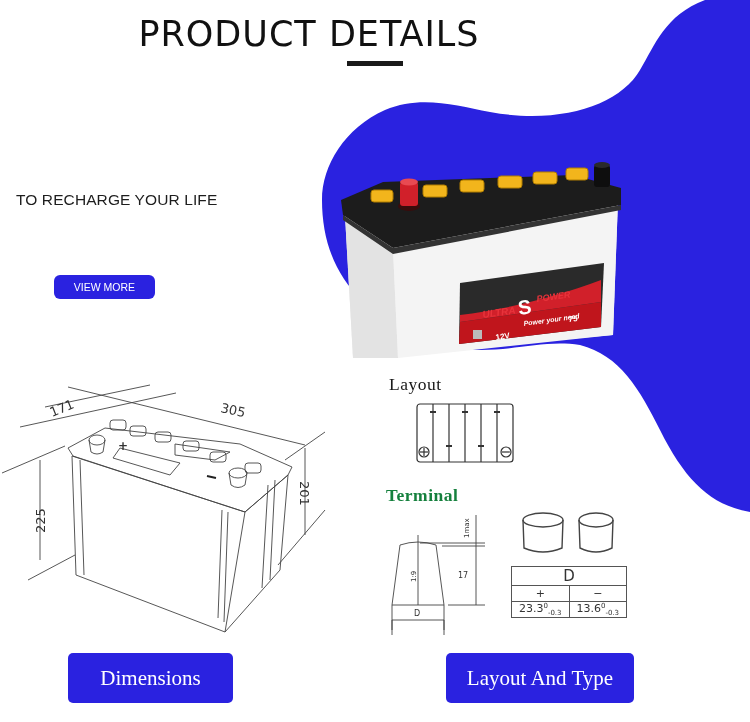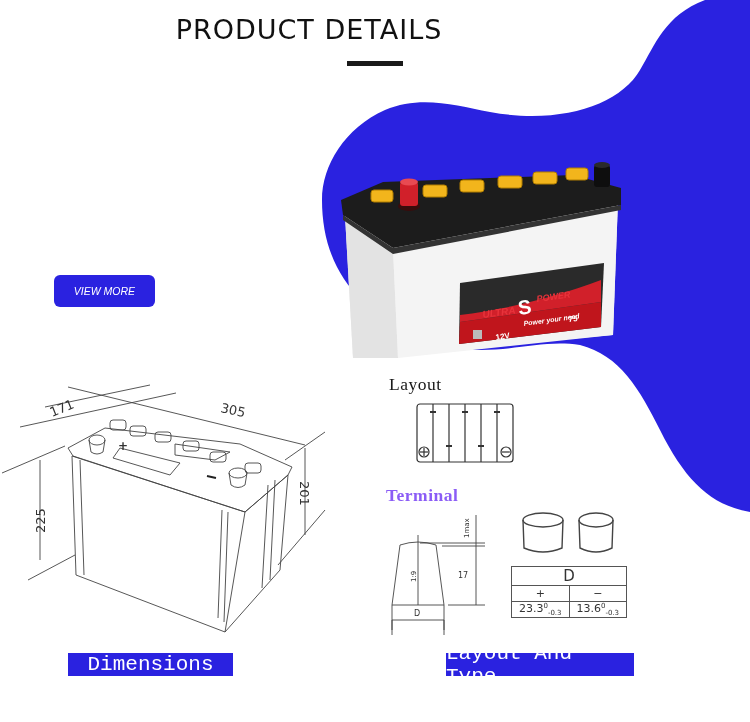--- a/index.html
+++ b/index.html
@@ -1,47 +1,48 @@
 <!DOCTYPE html>
 <html><head>
 <meta charset="utf-8">
 <style>
   html, body { margin:0; padding:0; background:#ffffff; }
   body { width:750px; height:722px; position:relative; overflow:hidden; font-family:"DejaVu Sans", sans-serif; }
   .abs { position:absolute; }
-  .title { left:0; top:14px; width:618px; text-align:center; font-family:"DejaVu Sans", sans-serif; font-size:27px; letter-spacing:1px; color:#111; font-weight:400; }
+  .title { left:0; top:14px; width:618px; text-align:center; font-family:"DejaVu Sans", sans-serif; font-size:35px; letter-spacing:1px; color:#111; font-weight:400; }
   .title-bar { left:347px; top:61px; width:56px; height:5px; background:#1a1a1a; }
   .tagline { left:16px; top:186px; font-size:15.5px; line-height:27px; color:#1d1d1d; font-family:"Liberation Sans", sans-serif; letter-spacing:0.1px; }
-  .view-more { left:54px; top:275px; width:101px; height:32px; background:#2a22e0; border-radius:6px; color:#fff; font-family:"Liberation Sans", sans-serif; font-size:10.5px; display:flex; align-items:center; justify-content:center; cursor:pointer;font-style:italic; }
+  .view-more { left:54px; top:275px; width:101px; height:24px; background:#2a22e0; border-radius:6px; color:#fff; font-family:"Liberation Sans", sans-serif; font-size:10.5px; display:flex; align-items:center; justify-content:center; cursor:pointer; }
   .blob { left:0; top:0; width:750px; height:722px; }
   .battery { left:333px; top:130px; width:290px; height:230px; }
   .dims { left:0; top:370px; width:335px; height:270px; }
   .layout-label { left:389px; top:374px; font-family:"Liberation Serif", serif; font-weight:normal; font-size:17.5px; color:#1a1a1a; letter-spacing:0.5px; }
-  .terminal-label { left:386px; top:485px; font-family:"Liberation Serif", serif; font-weight:bold; font-size:17.5px; color:#8b5cf6; letter-spacing:0.5px; }
+  .terminal-label { left:386px; top:485px; font-family:"Liberation Serif", serif; font-weight:bold; font-size:17.5px; color:#15803d; letter-spacing:0.5px; }
   .layout-diagram { left:415px; top:402px; width:100px; height:62px; }
   .terminal-diagram { left:380px; top:510px; width:250px; height:130px; }
-  .cap-btn { height:23px; background:#2a22e0; border-radius:0; color:#fff; font-family:Liberation Mono, monospace; font-size:21px; display:flex; align-items:center; justify-content:center; cursor:pointer; }
+  .cap-btn { height:50px; background:#2a22e0; border-radius:5px; color:#fff; font-family:Liberation Serif, serif; font-size:21px; display:flex; align-items:center; justify-content:center; cursor:pointer; }
   .btn-dim { left:68px; top:653px; width:165px; }
   .btn-layout { left:446px; top:653px; width:188px; }
   .dtable { left:511px; top:566px; width:116px; border-collapse:collapse; font-family:"DejaVu Sans", sans-serif; color:#333; }
   .dtable td { border:1px solid #555; text-align:center; padding:0; font-size:11px; height:15px; }
   .dtable .dhead { font-size:15px; height:17px; }
   .dtable sup { font-size:7px; vertical-align:4px; }
 </style>
 </head>
 <body>
 
 <svg class="abs blob" viewBox="0 0 750 722">
   <path d="M750,0 L705,0 C665,15 655,45 640,70 C620,105 560,125 490,112 C455,105 420,95 385,110 C345,128 322,165 322,200 C322,240 335,275 362,300 C400,340 440,350 480,350 C520,350 545,340 580,345 C620,355 640,390 660,430 C685,480 710,505 750,512 Z" fill="#2a22e0"></path>
 </svg>
 
 <div class="abs title">PRODUCT DETAILS</div>
 <div class="abs title-bar"></div>
 
 <div class="abs tagline">
+  <div>TO RECHARGE YOUR LIFE</div>
 </div>
 
 <div class="abs view-more">VIEW MORE</div>
 
 <svg class="abs battery" viewBox="0 0 290 230">
 
   <path d="M12,85 L285,70 L280,205 L20,228 Z" fill="#eeeeee"></path>
   <path d="M12,85 L60,120 L65,228 L20,228 Z" fill="#e3e3e3"></path>
   <path d="M60,120 L285,70 L280,205 L65,228 Z" fill="#f4f4f4"></path>
 

